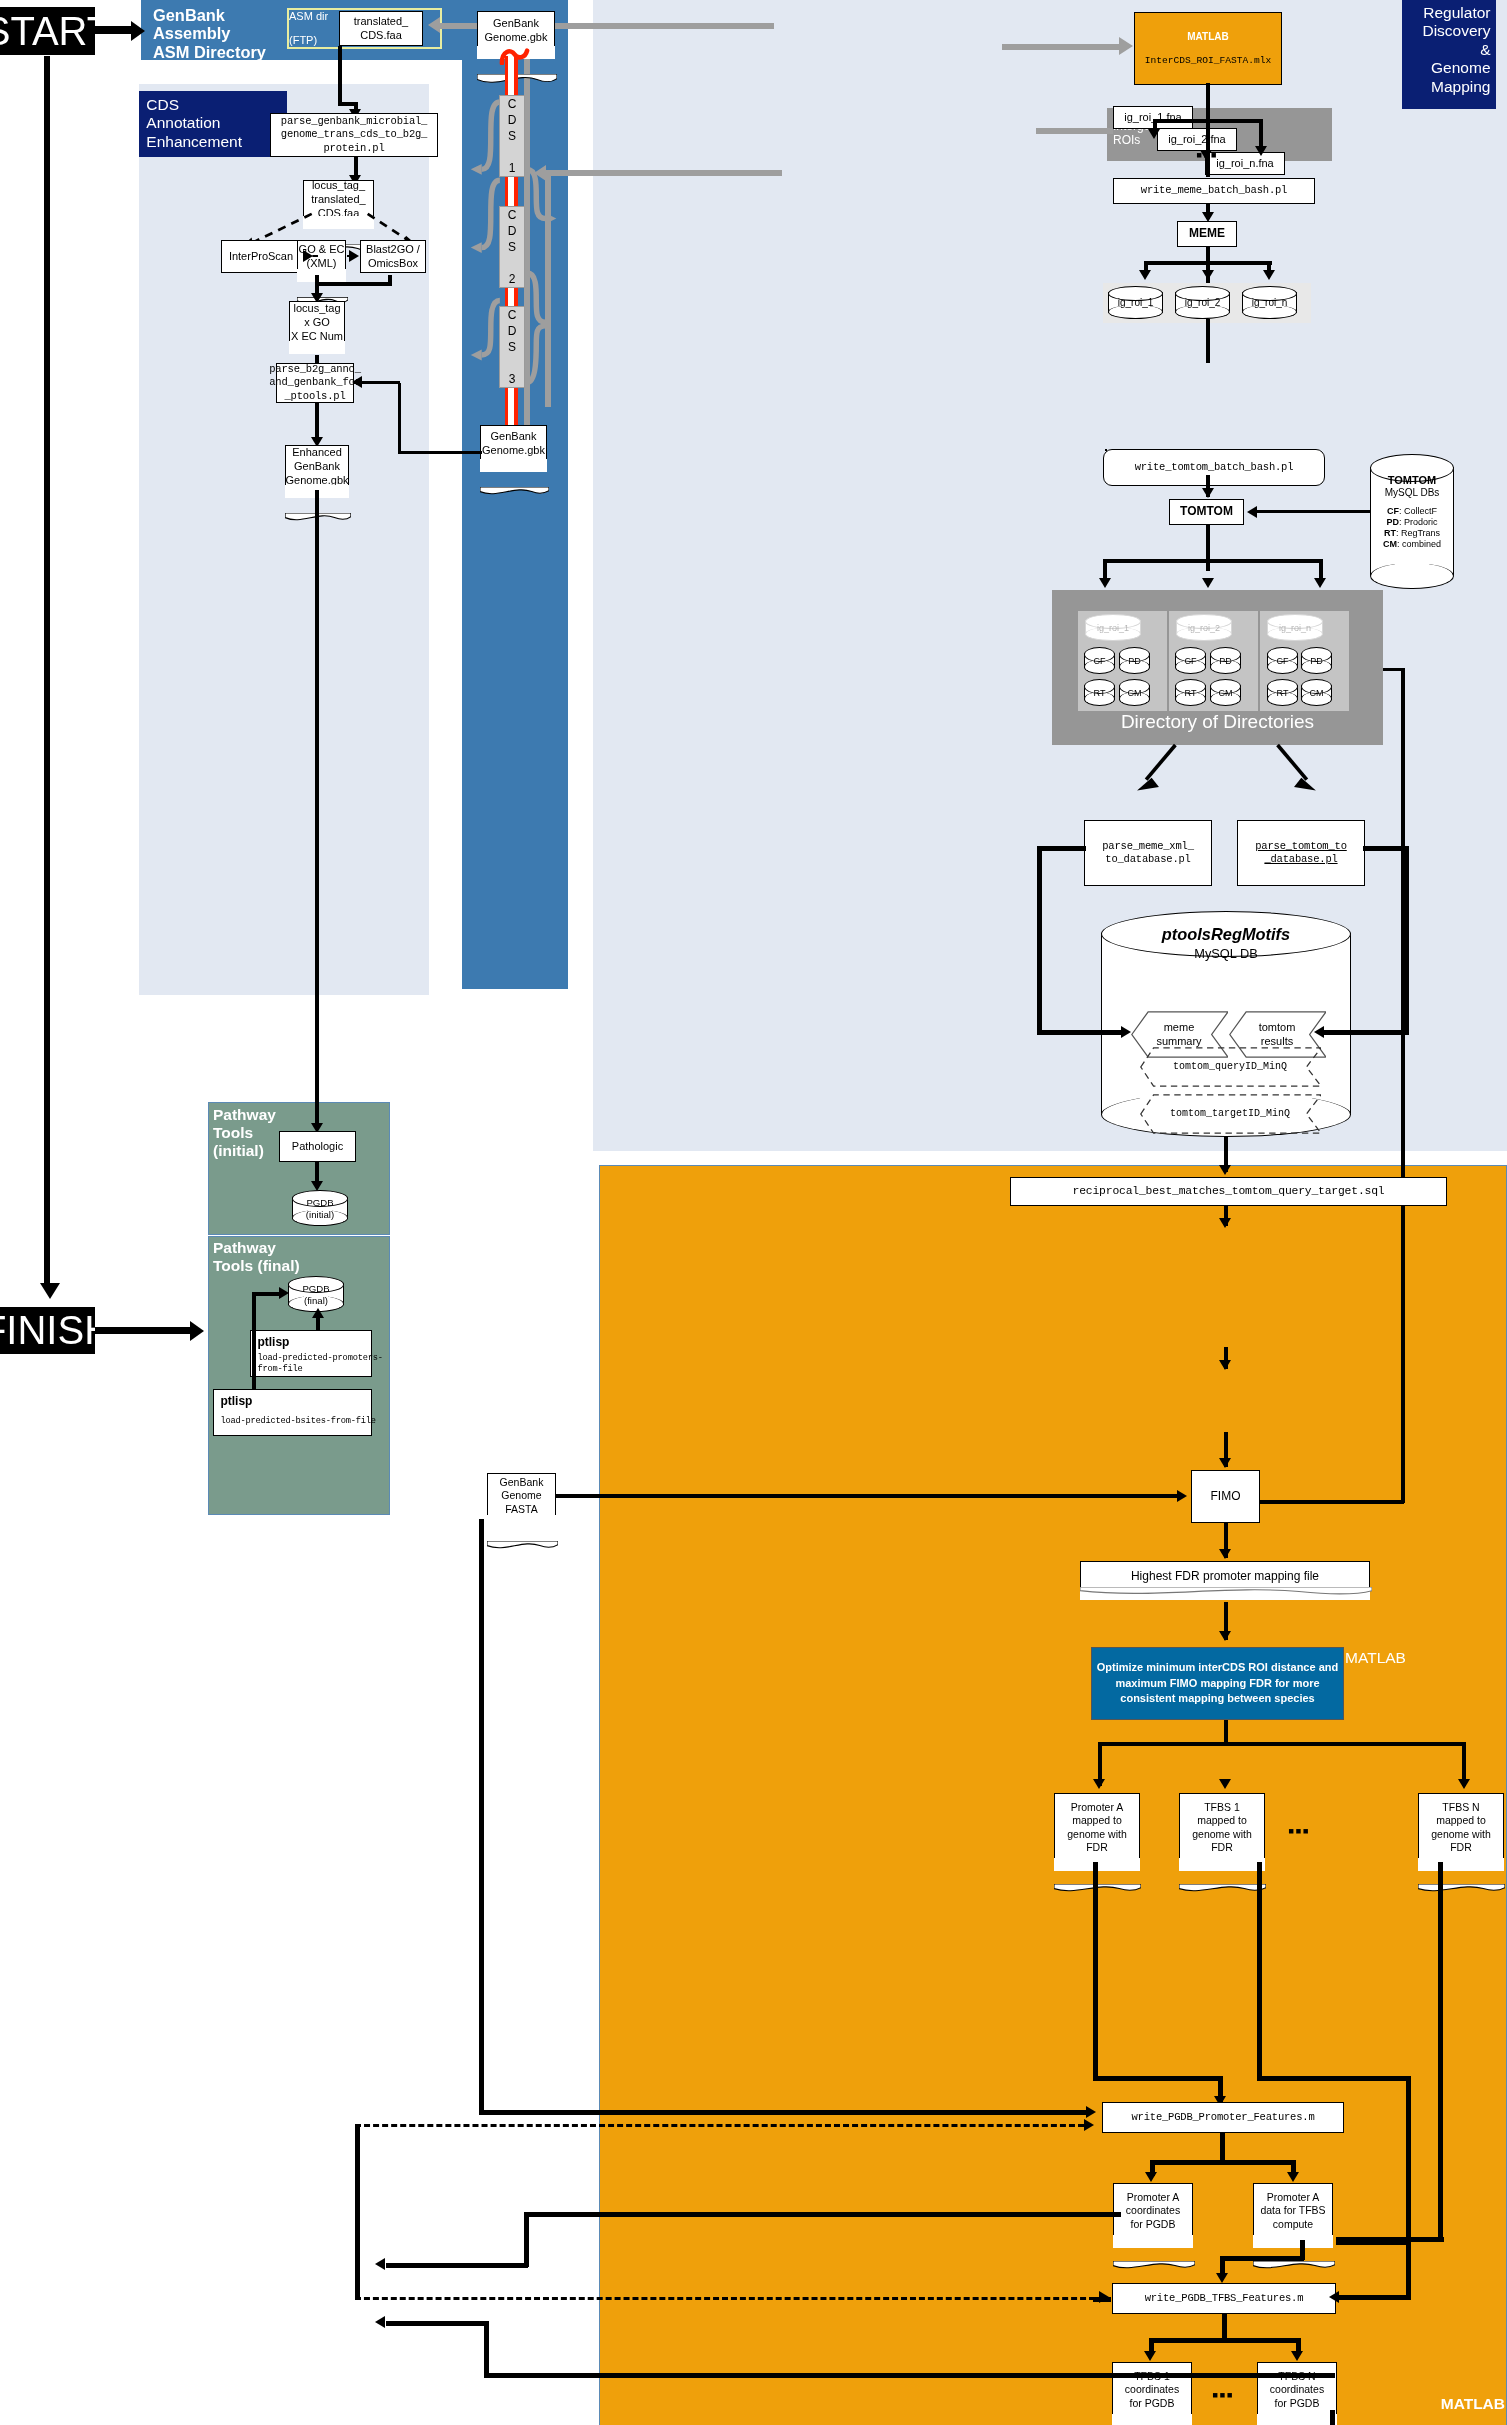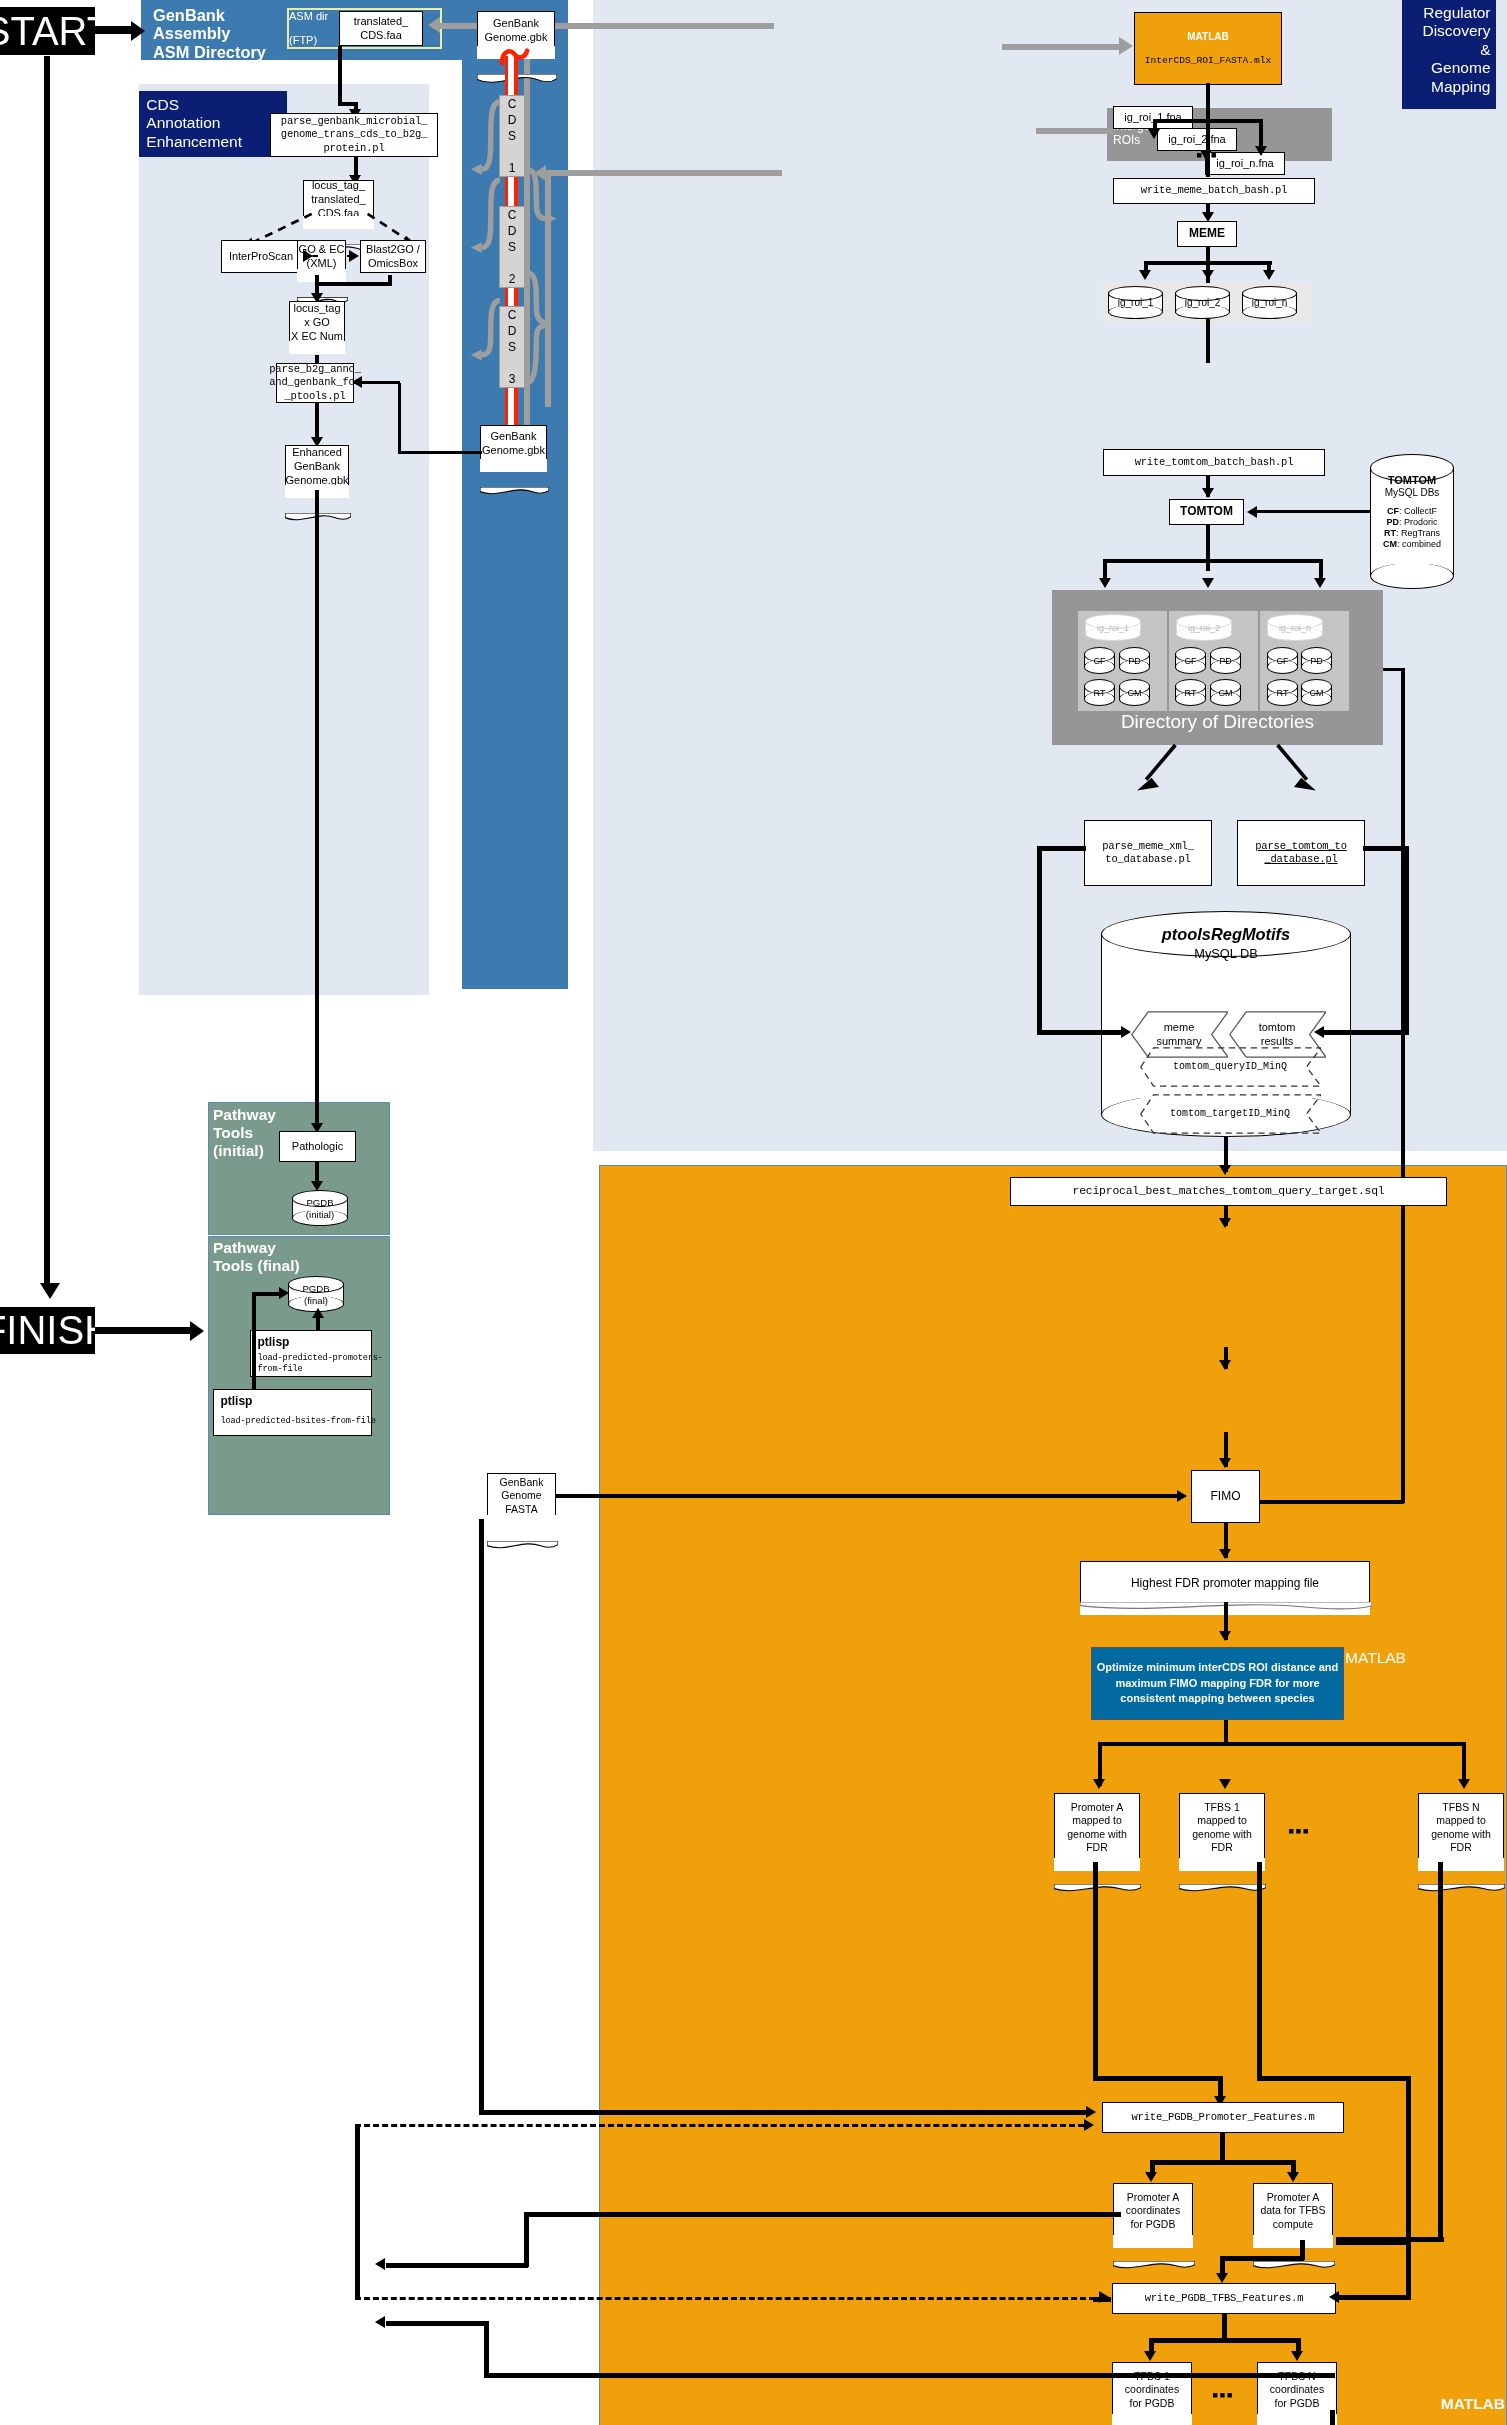--- a/index.html
+++ b/index.html
@@ -398,21 +398,21 @@
     <div class="cyl-body"></div>
     <div class="cyl-bot"></div>
     <div class="cyl-top"></div>
     <div class="cyl-lbl">ig_roi_n</div>
   </div>
 
   <div class="ln" style="left:1206px;top:319px;width:3.6px;height:44px;"></div>
 
   <div class="box mono" style="left:1105px;top:449px;width:0px;height:0px;"></div>
 
-  <div class="box mono" style="left:1103px;top:449px;width:222px;height:27px;">write_tomtom_batch_bash.pl</div>
+  <div class="box mono" style="left:1103px;top:449px;width:222px;height:37px;border-radius:9px;">write_tomtom_batch_bash.pl</div>
 
   <div class="ln" style="left:1206px;top:475px;width:3.6px;height:22px;"></div>
   <div class="arrow ar-d" style="left:1202px;top:488px;"></div>
 
   <div class="box bold" style="left:1169px;top:499px;width:75px;height:25.5px;font-size:12px;">TOMTOM</div>
 
   <div class="cyl" style="left:1370px;top:454px;width:84px;height:135px;">
     <div class="cyl-body" style="top:12.8px;bottom:12.8px;"></div>
     <div class="cyl-bot" style="height:25.5px;"></div>
     <div class="cyl-top" style="height:25.5px;"></div>
@@ -628,21 +628,21 @@
           <path d="M0,0 L0,5 C20,13 39,-2 58,5 C66,8 73,7 78,4 L78,0 Z" fill="#fff" stroke="#000" stroke-width="1.2"></path>
         </svg>
     </div>
   </div>
   <div class="ln" style="left:556px;top:1494px;width:624px;height:3.6px;"></div>
   <div class="arrow ar-r" style="left:1177px;top:1490px;"></div>
 
   <div class="ln" style="left:1224px;top:1523px;width:3.6px;height:35px;"></div>
   <div class="arrow ar-d" style="left:1219px;top:1549px;"></div>
 
-  <div class="docbox" style="left:1080px;top:1561px;width:290px;height:45px;font-size:12px;">
+  <div class="docbox" style="left:1080px;top:1561px;width:290px;height:30px;font-size:12px;">
     <span>Highest FDR promoter mapping file</span>
     <div class="wave">
       <svg width="292" height="12.8" viewBox="0 0 320 14">
           <path d="M0,0 L0,4 C80,13 160,-2 240,5 C280,9 305,8 320,4 L320,0 Z" fill="#fff" stroke="#777" stroke-width="1.2"></path>
         </svg>
     </div>
   </div>
 
   <div class="ln" style="left:1224px;top:1602px;width:3.6px;height:38px;"></div>
   <div class="arrow ar-d" style="left:1219px;top:1631px;"></div>

